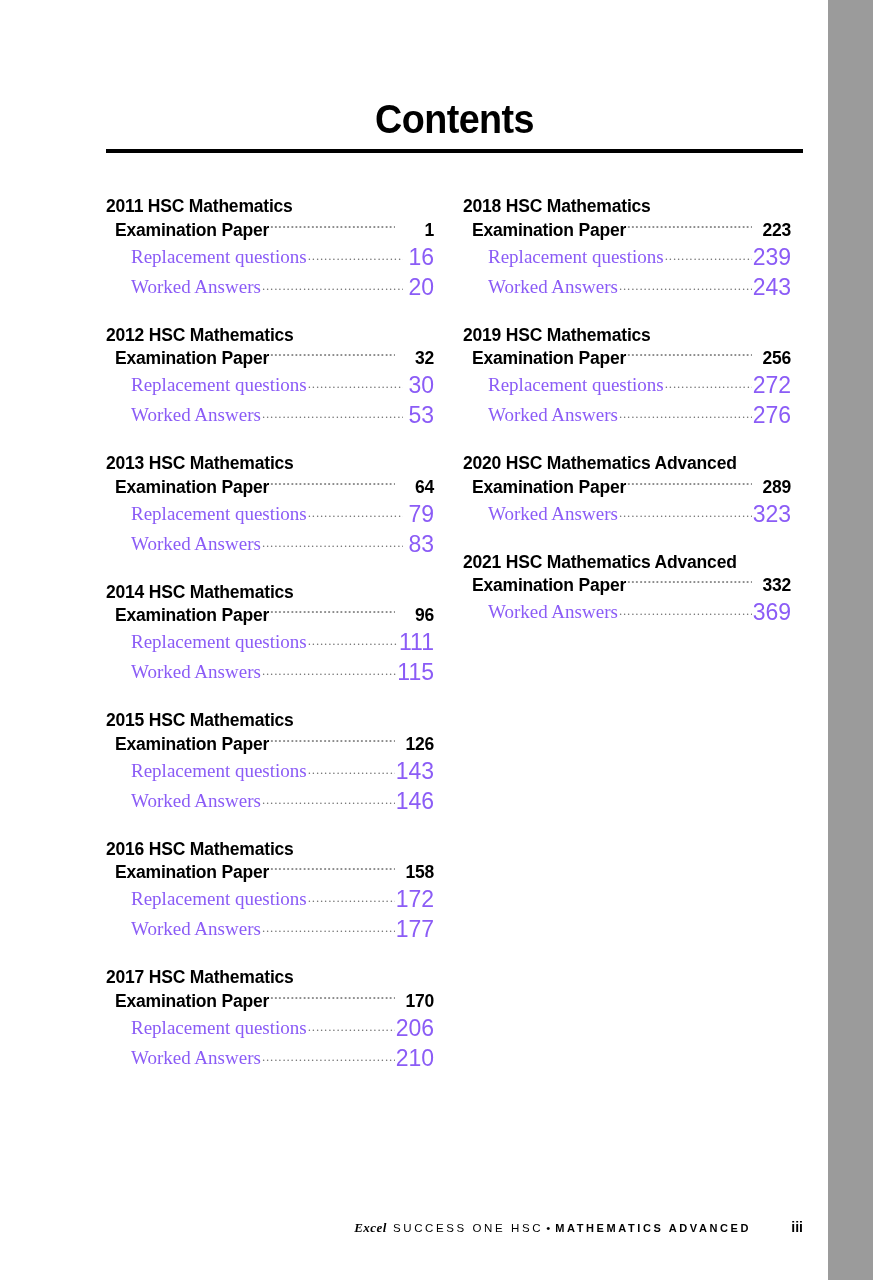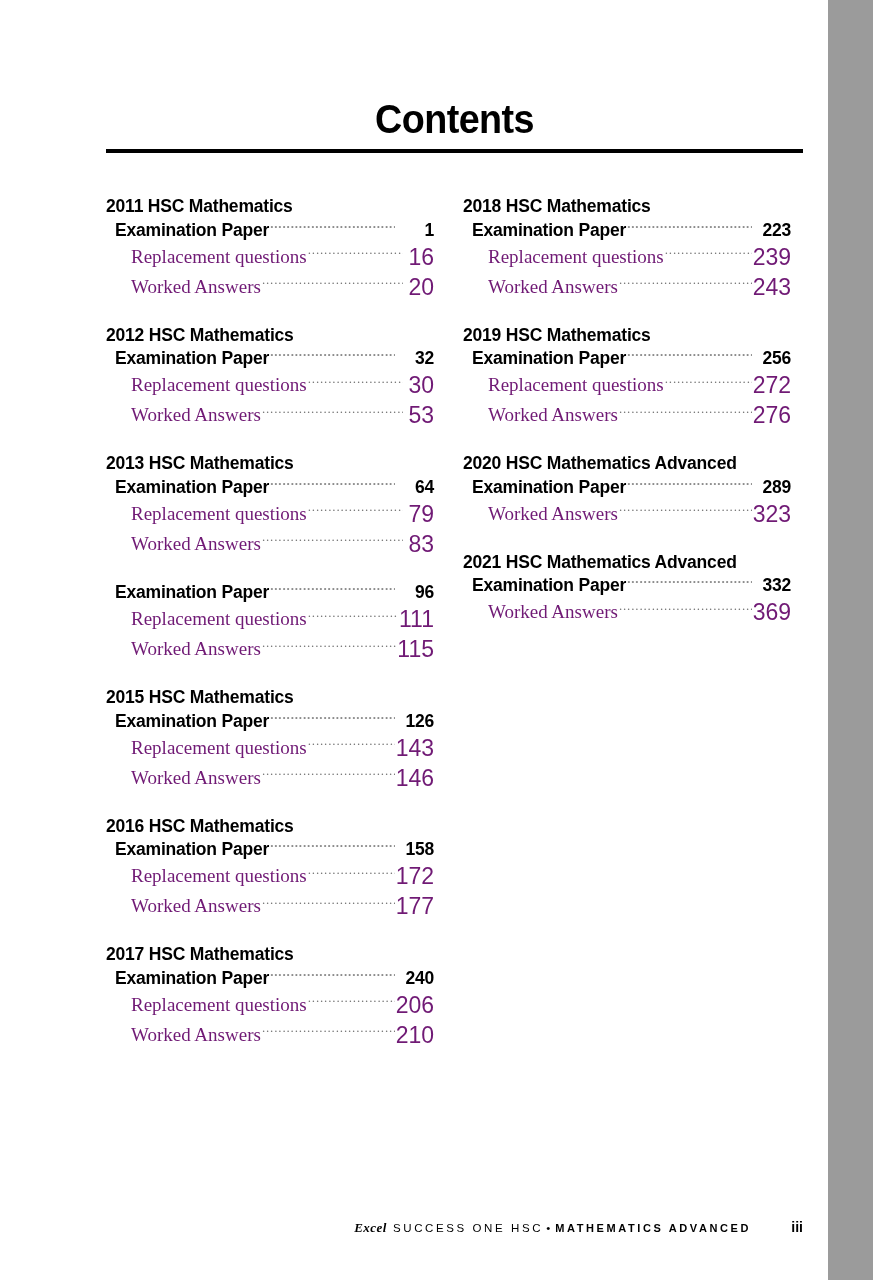--- a/index.html
+++ b/index.html
@@ -86,26 +86,26 @@
   .head-line2 {
     display: flex;
     align-items: baseline;
     padding-left: 9px;
     white-space: nowrap;
   }
 
   
   .sub {
     display: flex;
-    align-items: center;
+    align-items: flex-end;
     padding-left: 25px;
     font-family: "Liberation Serif", serif;
     font-size: 19px;
     line-height: 30px;
-    color: #701a75;
+    color: #8b5cf6;
     white-space: nowrap;
   }
 
   
   .lab { flex: 0 0 auto; }
   .leader {
     flex: 1 1 auto;
     overflow: hidden;
     white-space: nowrap;
     margin: 0 1px;
@@ -268,20 +268,21 @@
             <span class="pg">79</span>
           </div>
           <div class="sub">
             <span class="lab">Worked Answers</span>
             <span class="leader"></span>
             <span class="pg">83</span>
           </div>
         </div>
         <div class="block">
           <div class="head">
+            <span class="head-line1">2014 HSC Mathematics</span>
             <div class="head-line2">
               <span class="lab">Examination Paper</span>
               <span class="leader"></span>
               <span class="pg">96</span>
             </div>
           </div>
           <div class="sub">
             <span class="lab">Replacement questions</span>
             <span class="leader"></span>
             <span class="pg">111</span>
@@ -331,21 +332,21 @@
             <span class="leader"></span>
             <span class="pg">177</span>
           </div>
         </div>
         <div class="block">
           <div class="head">
             <span class="head-line1">2017 HSC Mathematics</span>
             <div class="head-line2">
               <span class="lab">Examination Paper</span>
               <span class="leader"></span>
-              <span class="pg">240</span>
+              <span class="pg">170</span>
             </div>
           </div>
           <div class="sub">
             <span class="lab">Replacement questions</span>
             <span class="leader"></span>
             <span class="pg">206</span>
           </div>
           <div class="sub">
             <span class="lab">Worked Answers</span>
             <span class="leader"></span>

